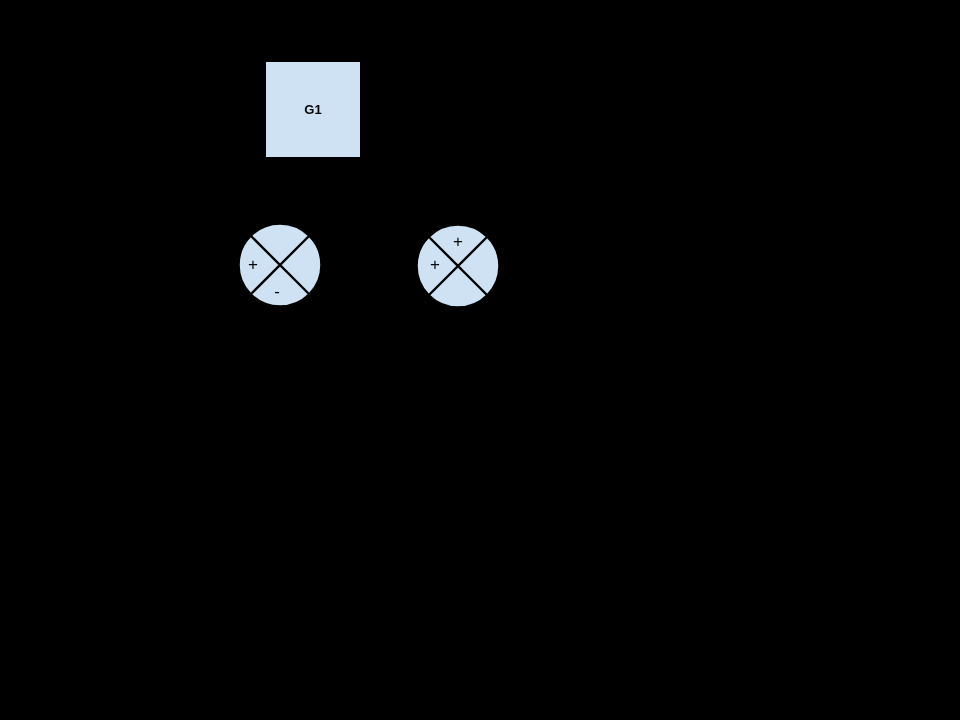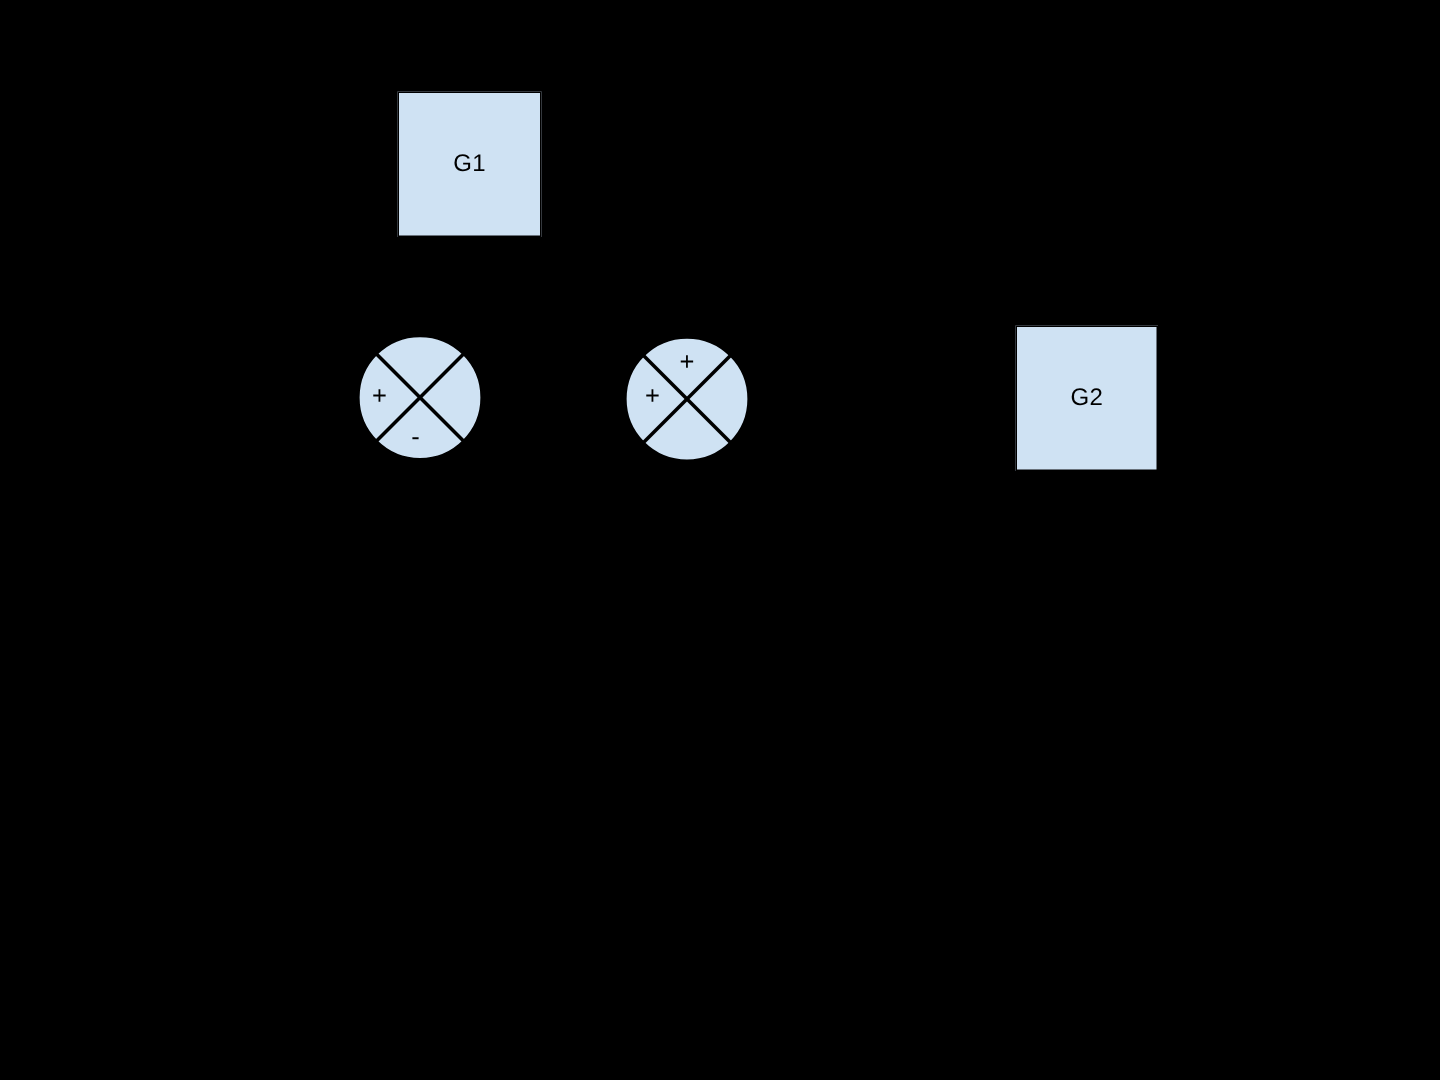--- a/index.html
+++ b/index.html
@@ -19,22 +19,23 @@
   .block {
     position: absolute;
     background: var(--fill, #cfe2f3);
     border: 1px solid var(--stroke, #000000);
     display: flex;
     align-items: center;
     justify-content: center;
     box-sizing: border-box;
   }
   .block .label {
-    font-size: 16px;
+    font-size: 13px;
     letter-spacing: 0.2px;
+    font-weight: bold;
   }
   #block-g1   { left: 265px; top: 61px;  width: 96px;  height: 97px; }
   #block-g2   { left: 677px; top: 217px; width: 95px;  height: 97px; }
   #block-h1h2 { left: 659px; top: 478px; width: 113px; height: 96px; }
 
   .sum {
     position: absolute;
     width: 84px;
     height: 84px;
   }
@@ -57,23 +58,20 @@
 </style>
 </head>
 <body>
 
 <div class="canvas">
 
   <div class="block" id="block-g1">
     <span class="label">G1</span>
   </div>
 
-  <div class="block" id="block-g2">
-    <span class="label">G2</span>
-  </div>
 
 
   <div class="sum" id="sum-left">
     <svg viewBox="0 0 84 84">
       <ellipse cx="42" cy="42" rx="41" ry="41" fill="var(--fill, #cfe2f3)" stroke="var(--stroke, #000000)" stroke-width="1.5"></ellipse>
       <line x1="13" y1="13" x2="71" y2="71" stroke="var(--stroke, #000000)" stroke-width="2.4"></line>
       <line x1="71" y1="13" x2="13" y2="71" stroke="var(--stroke, #000000)" stroke-width="2.4"></line>
     </svg>
     <span class="sign sign-left">+</span>
     <span class="sign sign-bottom">-</span>

